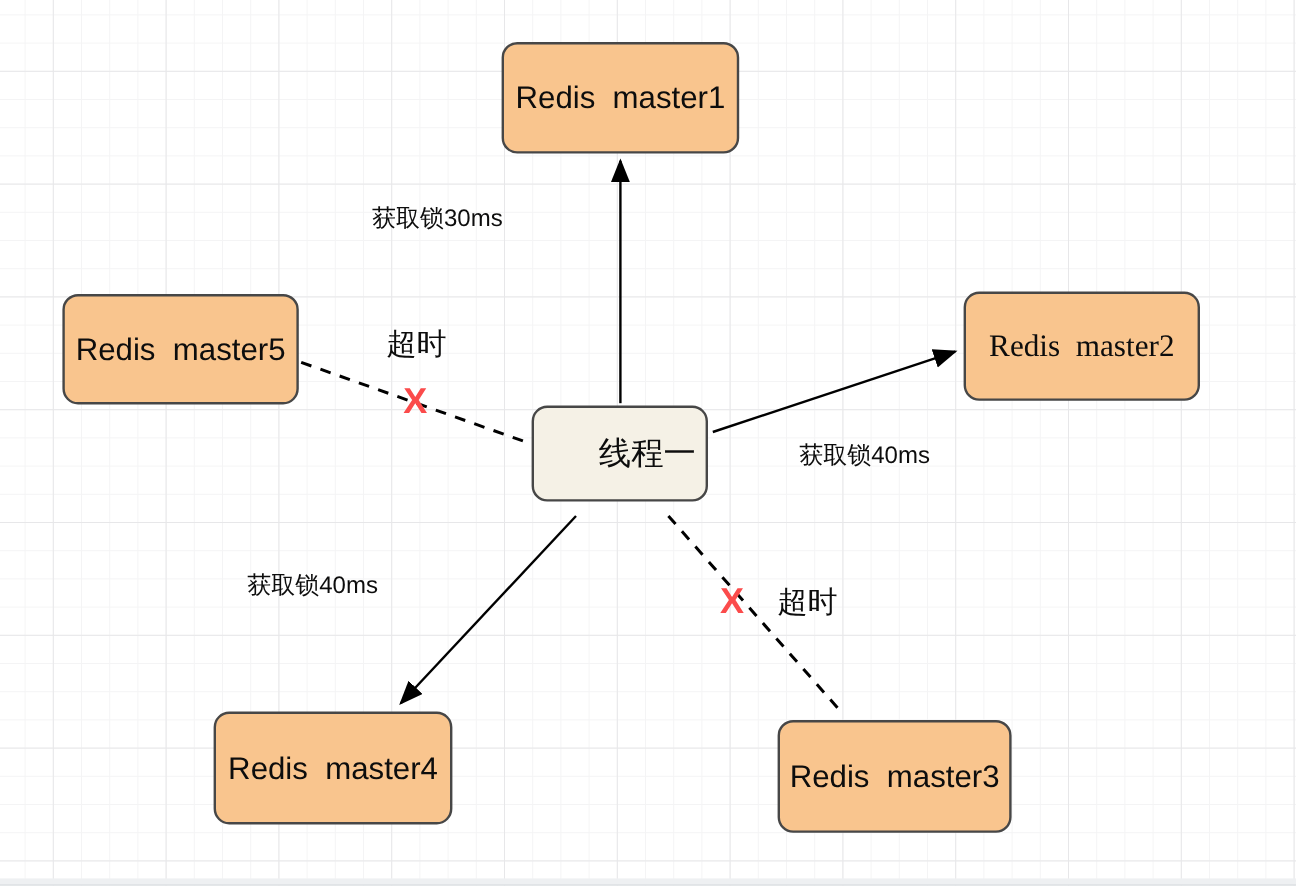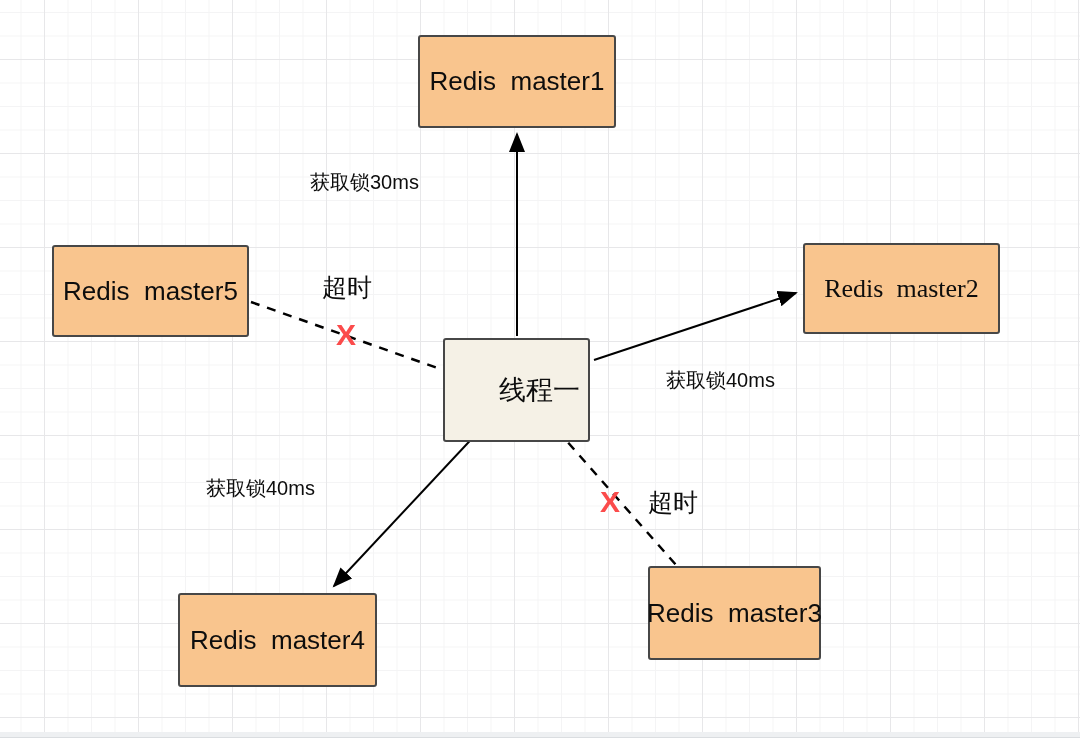--- a/index.html
+++ b/index.html
@@ -17,33 +17,33 @@
       linear-gradient(to right,#f4f4f5 1px,transparent 1px),
       linear-gradient(to bottom,#f4f4f5 1px,transparent 1px);
     background-size:94px 94px,94px 94px,23.5px 23.5px,23.5px 23.5px;
     background-position:44px 59px,44px 59px,20.5px 12px,20.5px 12px;
   }
   .edge-layer{position:absolute;inset:0;pointer-events:none;}
   .node{
     position:absolute;
     box-sizing:border-box;
     border:2px solid #474747;
-    border-radius:3px;
+    border-radius:13px;
     background:#f9c58e;
     display:flex;align-items:center;justify-content:center;
     font-size:26px;color:#0d0d0d;
     white-space:pre;
   }
   .node.thread{background:#f5f1e6;font-size:27px;}
   #n-master1{left:418px;top:35px;width:198px;height:93px;}
   #n-master5{left:52px;top:245px;width:197px;height:92px;}
   #n-master2{left:803px;top:243px;width:197px;height:91px;font-family:Liberation Serif, serif;}
-  #n-thread {left:443px;top:338px;width:147px;height:104px;padding-left:46px;}
+  #n-thread {left:443px;top:338px;width:147px;height:80px;padding-left:46px;}
   #n-master4{left:178px;top:593px;width:199px;height:94px;}
-  #n-master3{left:648px;top:566px;width:173px;height:94px;}
+  #n-master3{left:648px;top:600px;width:195px;height:94px;}
   .edge-label{
     position:absolute;
     font-size:20px;color:#0d0d0d;line-height:1.2;white-space:pre;
   }
   #lbl-lock30  {left:310px;top:170px;}
   #lbl-lock40r {left:666px;top:368px;}
   #lbl-lock40l {left:206px;top:476px;}
   #lbl-timeout-left {left:322px;top:272px;font-size:25px;}
   #lbl-timeout-right{left:648px;top:487px;font-size:25px;}
   .timeout-mark{

